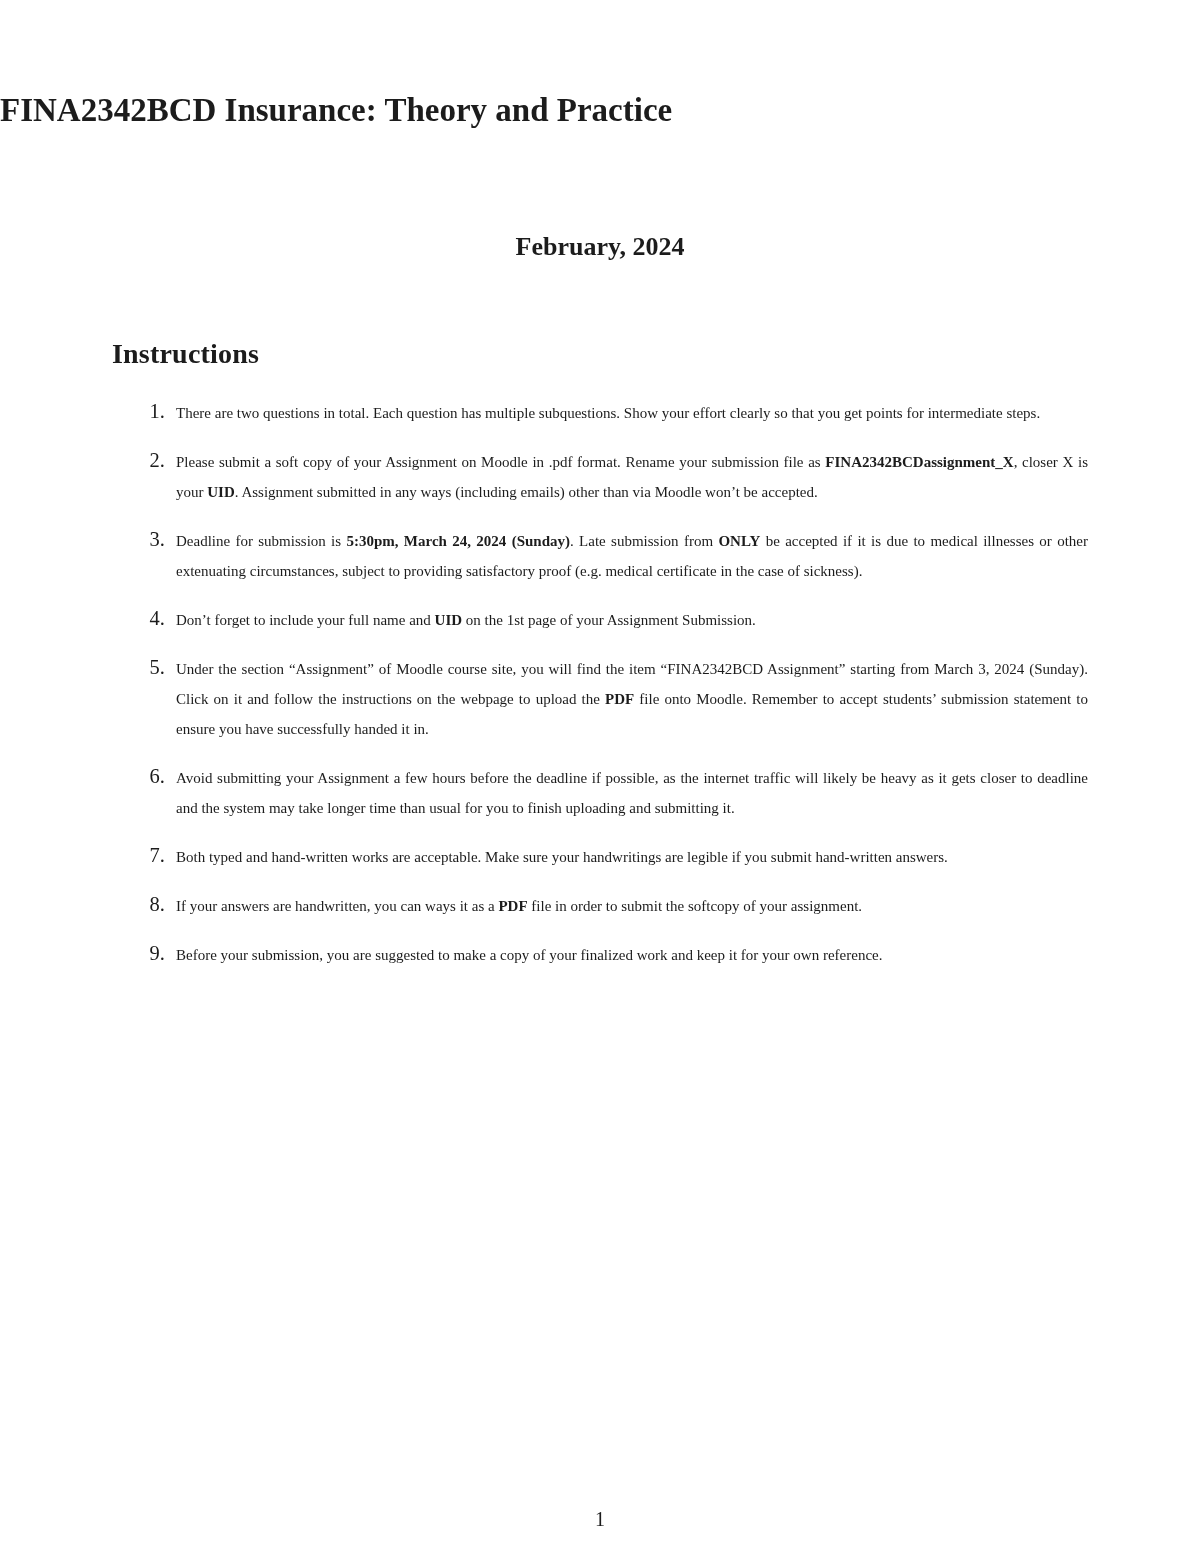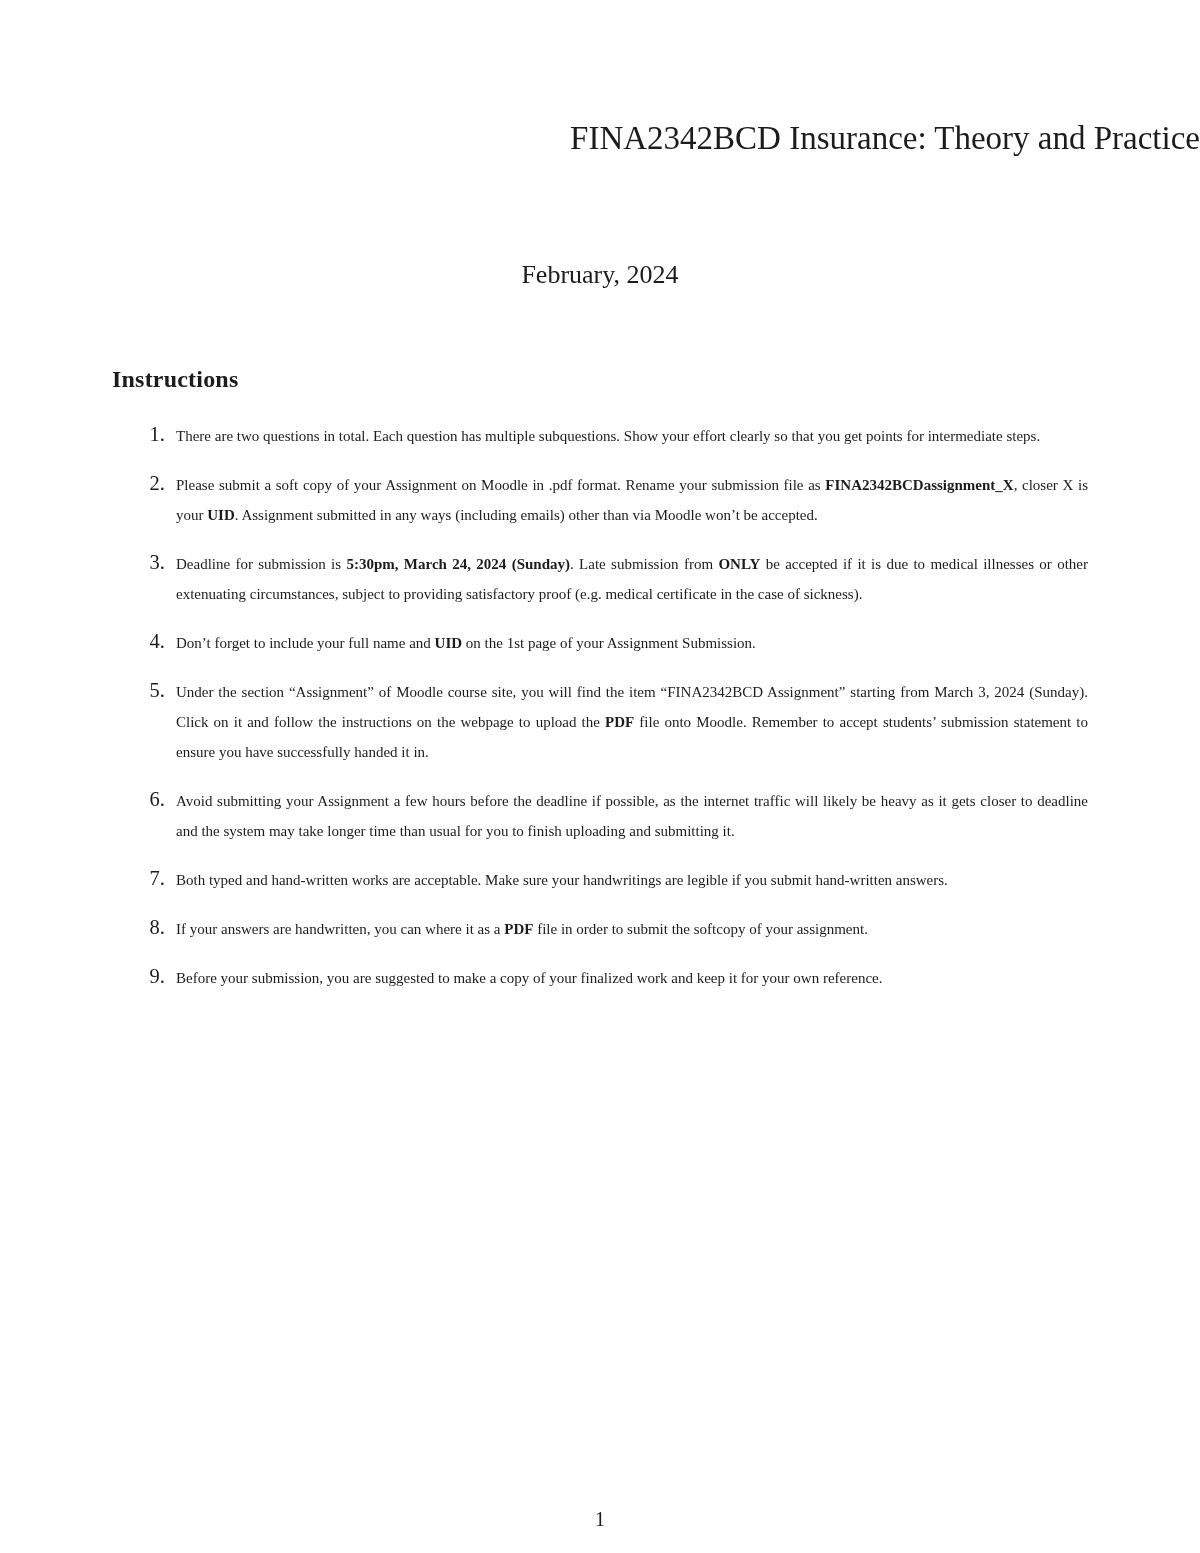--- a/index.html
+++ b/index.html
@@ -8,34 +8,35 @@
     position: relative;
     width: 1200px;
     height: 1553px;
     margin: 0 auto;
     background: #ffffff;
     color: #1c1c1c;
     font-family: "Liberation Serif", "DejaVu Serif", serif;
     overflow: hidden;
   }
   .title-block {
-    padding-top: 112px;
-    text-align: right;
+    padding-top: 84px;
+    text-align: left;
     font-size: 33px;
     line-height: 52px;
-    font-weight: normal;
+    font-weight: bold;
   }
   .date-line {
     margin-top: 96px;
     text-align: center;
     font-size: 26px;
+    font-weight: bold;
   }
   .section-heading {
     margin: 76px 0 8px 112px;
-    font-size: 24px;
+    font-size: 28px;
     font-weight: bold;
     letter-spacing: 0.2px;
   }
   ol.instructions {
     margin: 26px 0 0 0;
     padding-left: 170px;
     padding-right: 112px;
     font-size: 15px;
     line-height: 30px;
     text-align: justify;
@@ -75,19 +76,19 @@
   <div class="section-heading">Instructions</div>
 
   <ol class="instructions">
       <li><span>There are two questions in total. Each question has multiple subquestions. Show your effort clearly so that you get points for intermediate steps.</span></li>
       <li><span>Please submit a soft copy of your Assignment on Moodle in .pdf format. Rename your submission file as </span><b>FINA2342BCDassignment_X</b><span>, closer X is your </span><b>UID</b><span>. Assignment submitted in any ways (including emails) other than via Moodle won’t be accepted.</span></li>
       <li><span>Deadline for submission is </span><b>5:30pm, March 24, 2024 (Sunday)</b><span>. Late submission from </span><b>ONLY</b><span> be accepted if it is due to medical illnesses or other extenuating circumstances, subject to providing satisfactory proof (e.g. medical certificate in the case of sickness).</span></li>
       <li><span>Don’t forget to include your full name and </span><b>UID</b><span> on the 1st page of your Assignment Submission.</span></li>
       <li><span>Under the section “Assignment” of Moodle course site, you will find the item “FINA2342BCD Assignment” starting from March 3, 2024 (Sunday). Click on it and follow the instructions on the webpage to upload the </span><b>PDF</b><span> file onto Moodle. Remember to accept students’ submission statement to ensure you have successfully handed it in.</span></li>
       <li><span>Avoid submitting your Assignment a few hours before the deadline if possible, as the internet traffic will likely be heavy as it gets closer to deadline and the system may take longer time than usual for you to finish uploading and submitting it.</span></li>
       <li><span>Both typed and hand-written works are acceptable. Make sure your handwritings are legible if you submit hand-written answers.</span></li>
-      <li><span>If your answers are handwritten, you can where it as a </span><b>PDF</b><span> file in order to submit the softcopy of your assignment.</span></li>
+      <li><span>If your answers are handwritten, you can ways it as a </span><b>PDF</b><span> file in order to submit the softcopy of your assignment.</span></li>
       <li><span>Before your submission, you are suggested to make a copy of your finalized work and keep it for your own reference.</span></li>
     </ol>
 
   <div class="page-footer">1</div>
 
 </div>
 
 </body></html>

